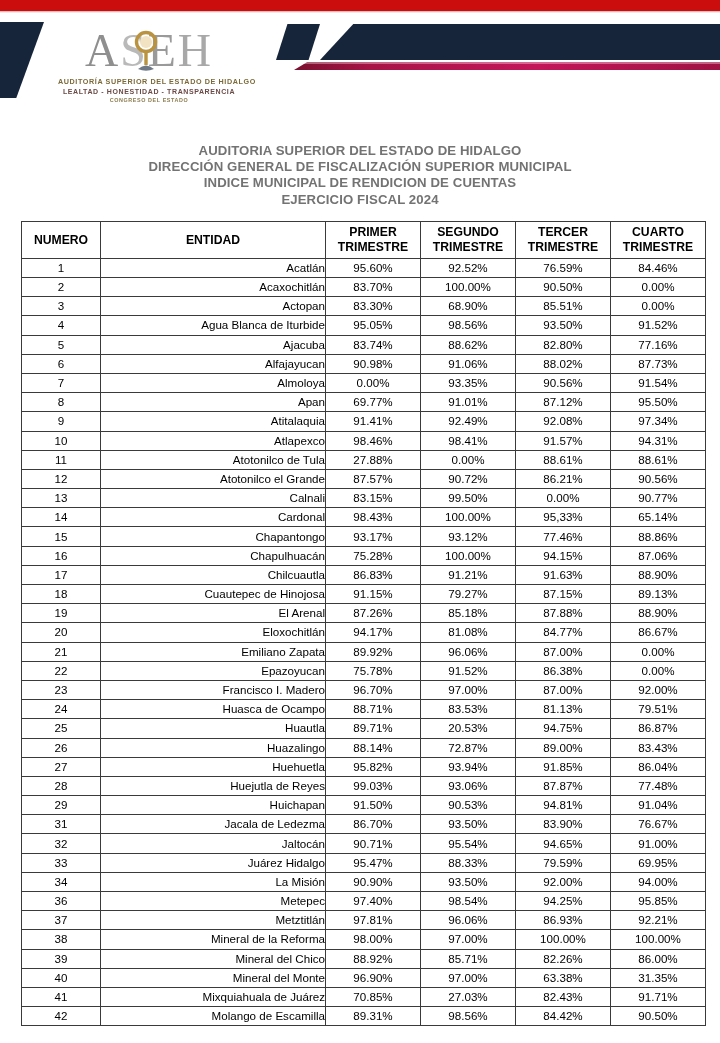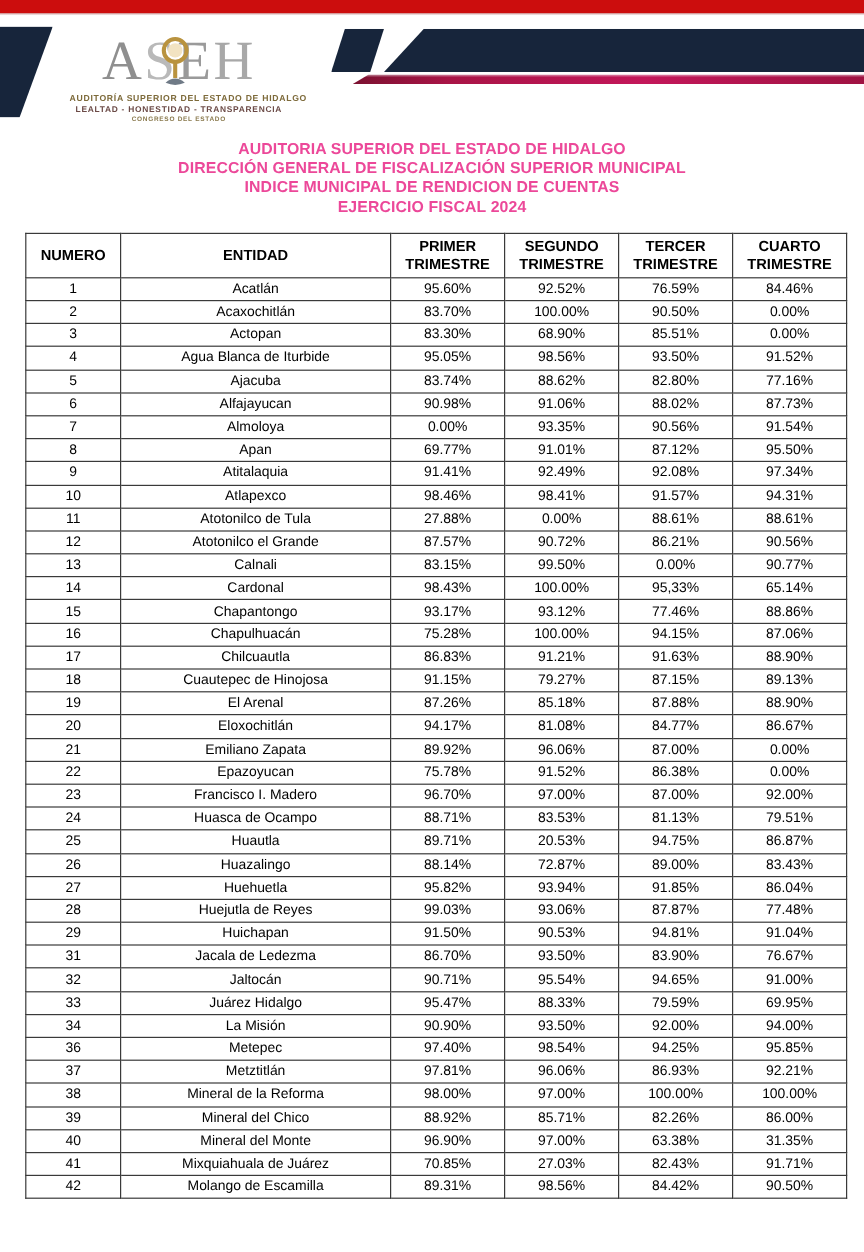--- a/index.html
+++ b/index.html
@@ -125,23 +125,23 @@
     font-weight: bold;
     letter-spacing: .6px;
     white-space: nowrap;
   }
   .logo-tag1 { font-size: 7.2px; margin-top: 1px; }
   .logo-tag2 { font-size: 7px;   margin-top: 2px; color: #6b4a46; }
   .logo-tag3 { font-size: 5.4px; margin-top: 2px; color: #8a7a4e; }
 
   
   .title-block {
-    margin-top: 4px;
+    margin-top: 31px;
     text-align: center;
-    color: #ec4899;
+    color: #737373;
     font-weight: bold;
     font-size: 13.2px;
     line-height: 16.2px;
     letter-spacing: .1px;
   }
   .title-block div { white-space: nowrap; }
 
   
   .table-wrap {
     margin: 13px auto 0 auto;
@@ -166,21 +166,21 @@
     font-size: 12.2px;
     height: 36px;
     line-height: 14.5px;
     text-align: center;
     background: #ffffff;
   }
   th.c-num   { width: 78px; }
   th.c-ent   { width: 224px; }
   th.c-q     { width: 94px; }
   td.v-num   { text-align: center; }
-  td.v-ent   { text-align: center; padding-left: 5px; }
+  td.v-ent   { text-align: right; padding-left: 5px; }
   td.v-q     { text-align: center; }
   .hdr-l1 { display:block; }
   .hdr-l2 { display:block; }
 </style>
 </head>
 <body>
 
 <div class="masthead">
   <div class="top-red-bar"></div>
   <div class="top-red-bar-shadow"></div>

